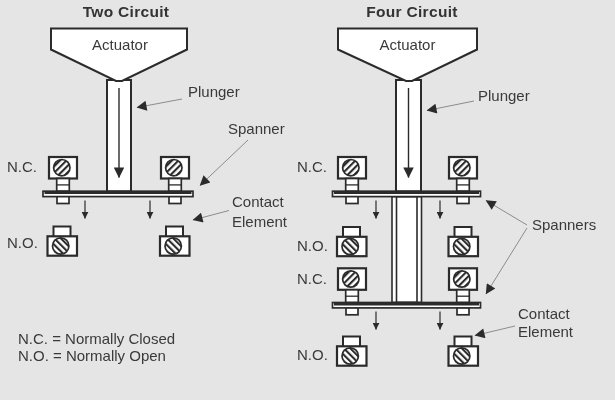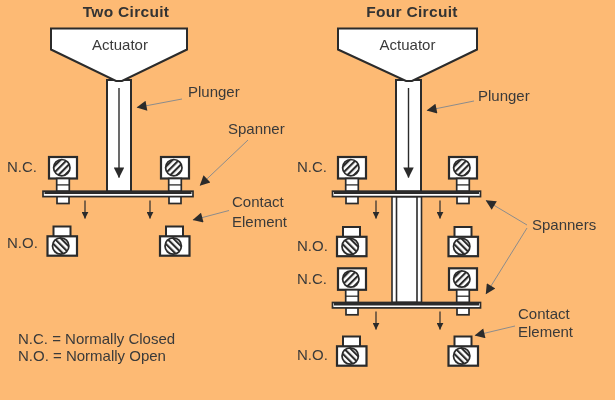--- a/index.html
+++ b/index.html
@@ -1,16 +1,16 @@
 <!DOCTYPE html>
 <html><head>
 <meta charset="utf-8">
 <style>
   html,body{margin:0;padding:0;background:#ffffff;}
-  #stage{position:relative;width:615px;height:400px;background:#fdba74;overflow:hidden;
+  #stage{position:relative;width:615px;height:400px;background:#e5e5e5;overflow:hidden;
          font-family:"Liberation Sans", sans-serif;}
   svg{display:block;}
   .lbl{font-family:"Liberation Sans", sans-serif;font-size:15px;fill:#3a3a3a;}
   .ttl{font-family:"Liberation Sans", sans-serif;font-size:15.5px;font-weight:bold;fill:#333333;letter-spacing:.3px;}
   .ln{stroke:#2b2b2b;fill:none;}
   .fw{fill:#ffffff;stroke:#2b2b2b;}
   .leader{stroke:#8c8c8c;stroke-width:1;fill:none;}
   .motion{stroke:#2b2b2b;stroke-width:1.4;fill:none;}
   .sm{stroke:#2b2b2b;stroke-width:1.2;fill:none;}
 </style>

